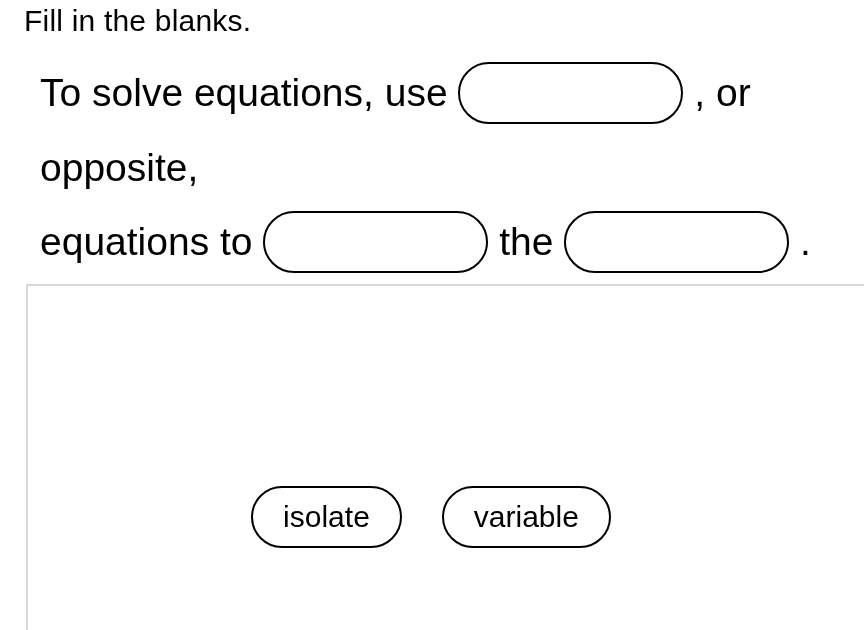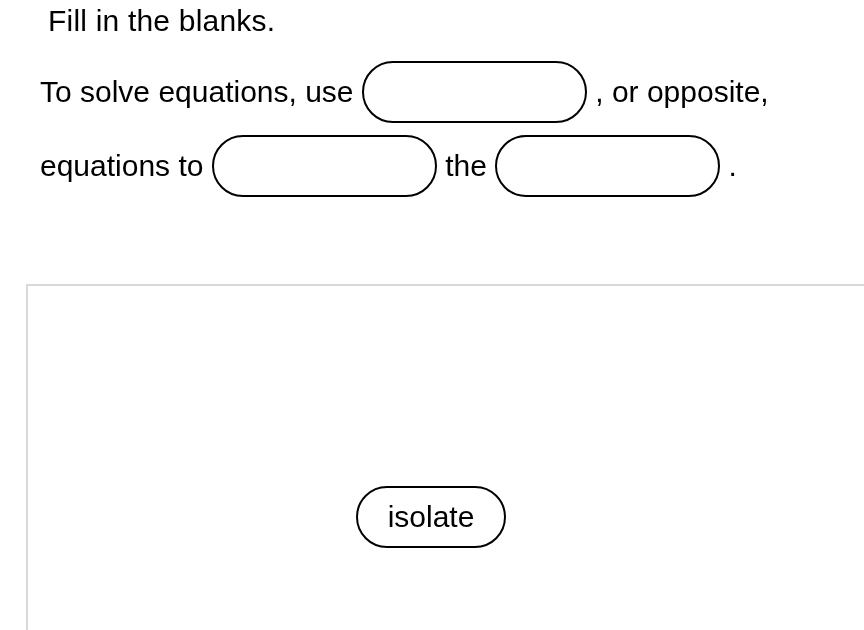--- a/index.html
+++ b/index.html
@@ -12,31 +12,31 @@
     color: #000000;
     overflow: hidden;
   }
   .page {
     position: relative;
     width: 864px;
     height: 630px;
   }
   .instruction {
     position: absolute;
-    left: 48px;
+    left: 24px;
     top: 4px;
     font-size: 30px;
     letter-spacing: 0.2px;
   }
   .sentence {
     position: absolute;
     left: 40px;
     top: 54px;
     width: 824px;
-    font-size: 30px;
+    font-size: 39px;
     line-height: 72px;
   }
   .sentence .txt {
     vertical-align: middle;
   }
   .blank {
     display: inline-block;
     vertical-align: middle;
     height: 62px;
     border: 2.5px solid #000;
@@ -99,16 +99,17 @@
     <span class="txt">equations to </span>
     <span class="blank b2"></span>
     <span class="txt">the </span>
     <span class="blank b3"></span>
     <span class="txt">.</span>
   </div>
 
   <div class="answer-area">
     <div class="options">
       <div class="option">isolate</div>
+      <div class="option">variable</div>
     </div>
   </div>
 
 </div>
 
 </body></html>

